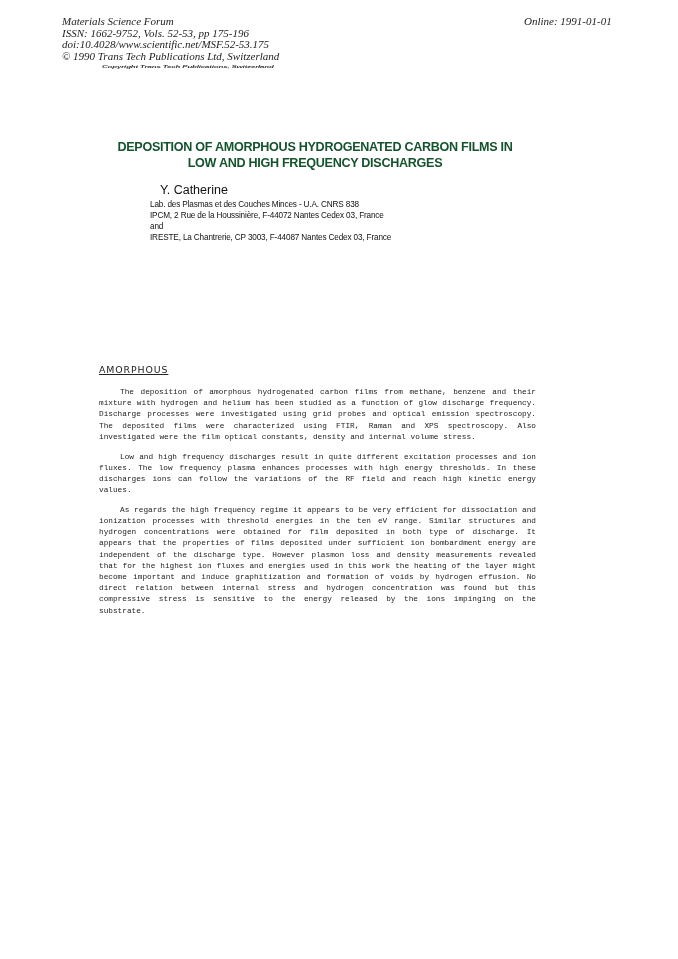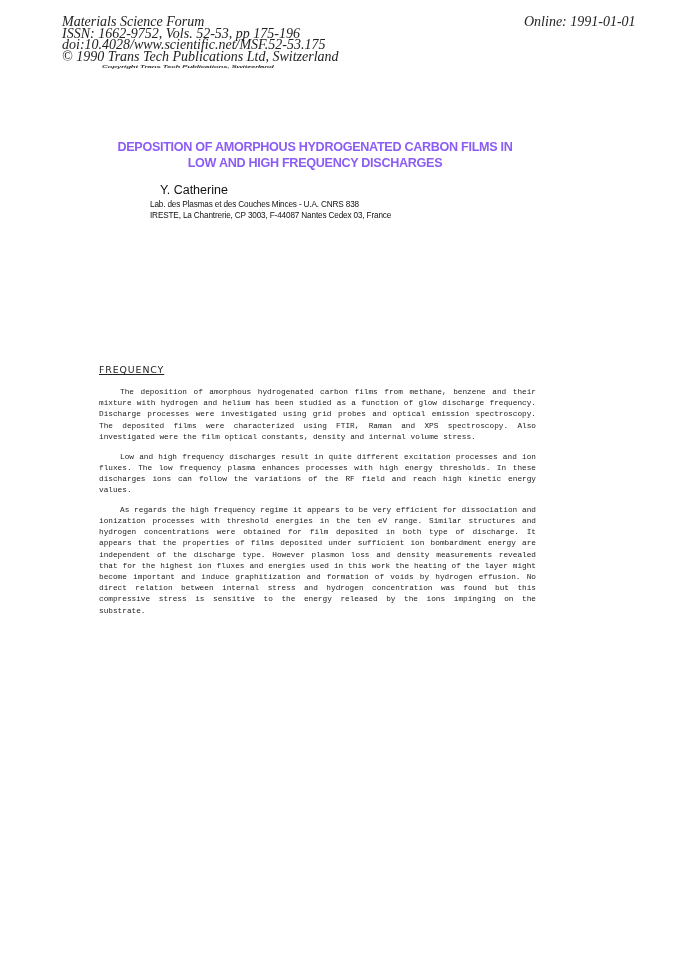--- a/index.html
+++ b/index.html
@@ -1,21 +1,21 @@
 <!DOCTYPE html>
 <html><head>
   <meta charset="utf-8">
   <style>
     html, body { margin: 0; padding: 0; background: #ffffff; }
     body { width: 678px; height: 959px; position: relative; overflow: hidden; color: #111; }
-    .hdr { position: absolute; font-family: "Liberation Serif", serif; font-style: italic; font-size: 14px; line-height: 11.6px; color: #222; }
+    .hdr { position: absolute; font-family: "Liberation Serif", serif; font-style: italic; font-size: 11px; line-height: 11.6px; color: #222; }
     .hdr-left { left: 62px; top: 16px; }
     .hdr-right { left: 524px; top: 16px; }
     .crop-line { position: absolute; left: 102px; top: 64px; font-family: "Liberation Sans", sans-serif; font-weight: bold; font-style: italic; font-size: 8px; color: #333; transform: scaleY(0.55); transform-origin: top left; letter-spacing: -0.2px; }
-    .title { position: absolute; left: 90px; width: 450px; top: 139px; text-align: center; font-family: "Liberation Sans", sans-serif; font-weight: bold; font-size: 12.6px; line-height: 16px; letter-spacing: -0.3px; color: #8b5cf6; }
+    .title { position: absolute; left: 90px; width: 450px; top: 139px; text-align: center; font-family: "Liberation Sans", sans-serif; font-weight: bold; font-size: 12.6px; line-height: 16px; letter-spacing: -0.3px; color: #14532d; }
     .author { position: absolute; left: 160px; width: 320px; top: 182px; text-align: left; font-family: "Liberation Sans", sans-serif; font-size: 12.5px; line-height: 16px; color: #111; }
     .affil { position: absolute; left: 150px; width: 330px; top: 199px; text-align: left; font-family: "Liberation Sans", sans-serif; font-size: 8.2px; line-height: 11px; letter-spacing: -0.15px; color: #111; }
     .affil div { white-space: nowrap; }
     .abstract-head { position: absolute; left: 99px; top: 364px; font-family: "DejaVu Sans", sans-serif; font-size: 9.4px; letter-spacing: 0.9px; text-decoration: underline; color: #222; }
     .abstract-body { position: absolute; left: 99px; width: 437px; top: 387px; font-family: "DejaVu Sans", sans-serif; font-size: 7.75px; line-height: 11.2px; color: #222; text-align: justify; }
     .abstract-body p { margin: 0 0 8.5px 0; text-indent: 21px; font-family: Liberation Mono, monospace; }
   </style>
 </head>
 <body>
 
@@ -30,22 +30,24 @@
 
 <div class="title">
   <div>DEPOSITION OF AMORPHOUS HYDROGENATED CARBON FILMS IN</div>
   <div>LOW AND HIGH FREQUENCY DISCHARGES</div>
 </div>
 
 <div class="author">Y. Catherine</div>
 
 <div class="affil">
   <div>Lab. des Plasmas et des Couches Minces - U.A. CNRS 838</div>
+  <div>IPCM, 2 Rue de la Houssinière, F-44072 Nantes Cedex 03, France</div>
+  <div>and</div>
   <div>IRESTE, La Chantrerie, CP 3003, F-44087 Nantes Cedex 03, France</div>
 </div>
 
-<div class="abstract-head">FREQUENCY</div>
+<div class="abstract-head">AMORPHOUS</div>
 
 <div class="abstract-body">
   <p>The deposition of amorphous hydrogenated carbon films from methane, benzene and their mixture with hydrogen and helium has been studied as a function of glow discharge frequency. Discharge processes were investigated using grid probes and optical emission spectroscopy. The deposited films were characterized using FTIR, Raman and XPS spectroscopy. Also investigated were the film optical constants, density and internal volume stress.</p>
   <p>Low and high frequency discharges result in quite different excitation processes and ion fluxes. The low frequency plasma enhances processes with high energy thresholds. In these discharges ions can follow the variations of the RF field and reach high kinetic energy values.</p>
   <p>As regards the high frequency regime it appears to be very efficient for dissociation and ionization processes with threshold energies in the ten eV range. Similar structures and hydrogen concentrations were obtained for film deposited in both type of discharge. It appears that the properties of films deposited under sufficient ion bombardment energy are independent of the discharge type. However plasmon loss and density measurements revealed that for the highest ion fluxes and energies used in this work the heating of the layer might become important and induce graphitization and formation of voids by hydrogen effusion. No direct relation between internal stress and hydrogen concentration was found but this compressive stress is sensitive to the energy released by the ions impinging on the substrate.</p>
 </div>
 
 </body></html>

